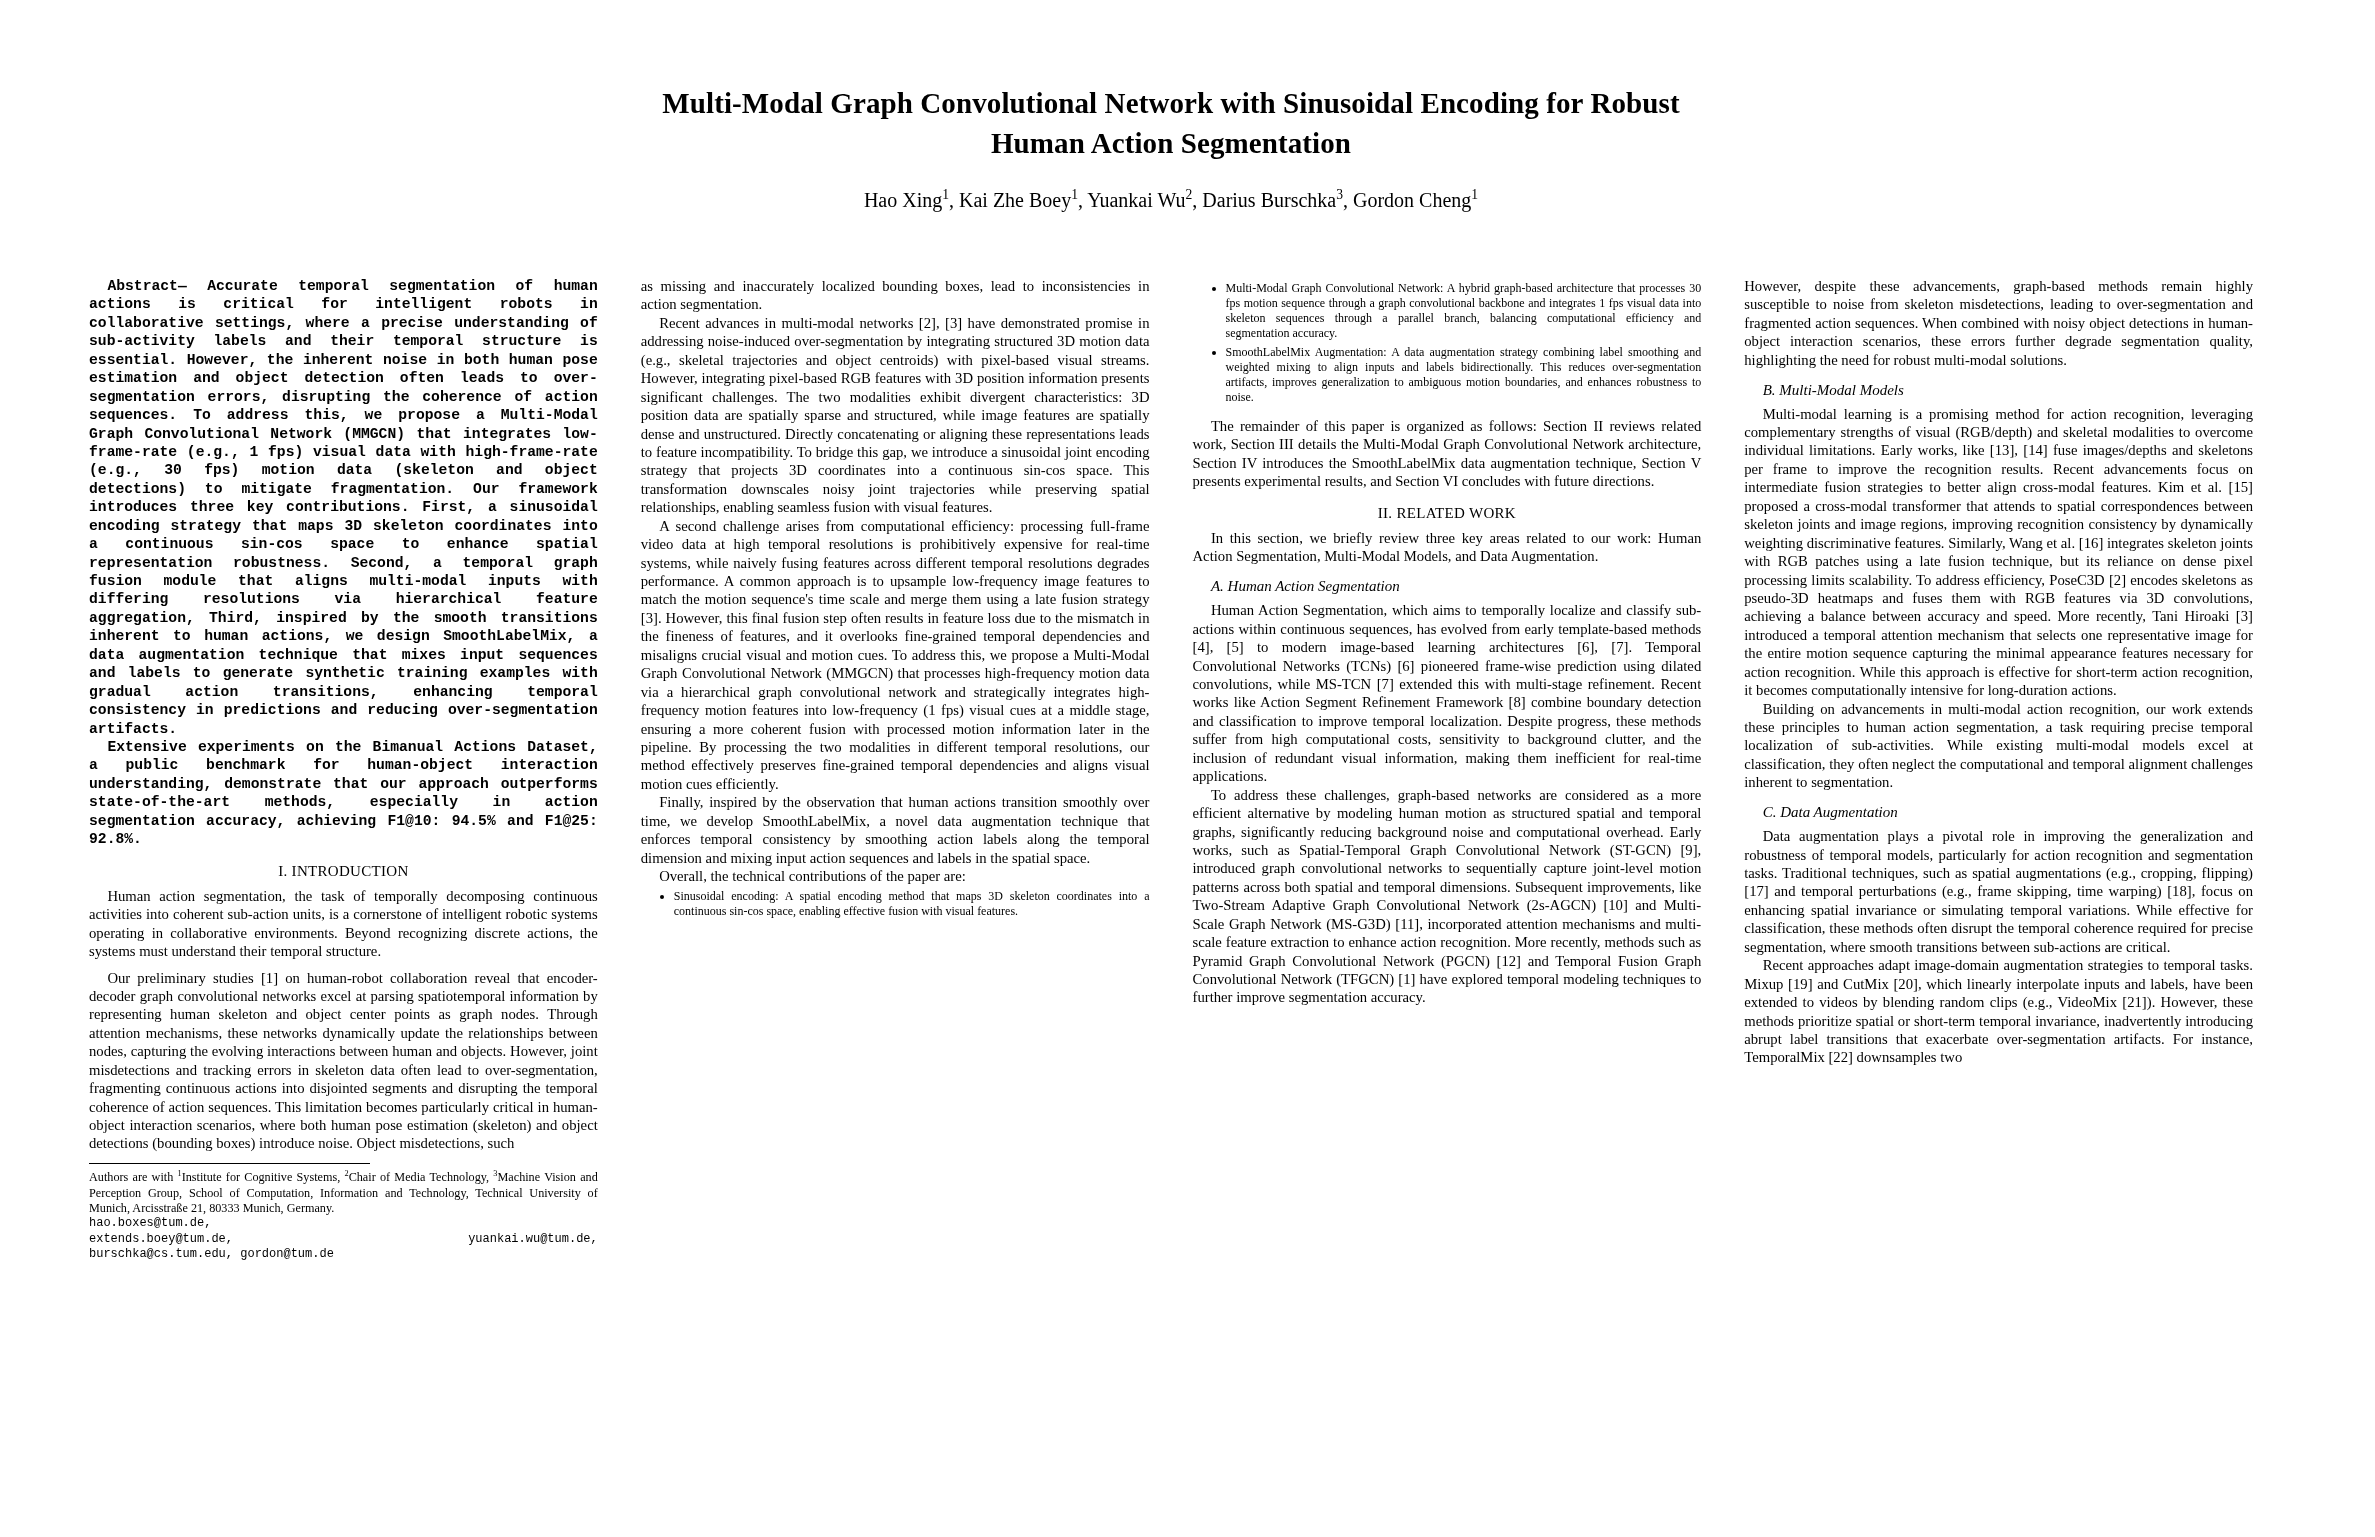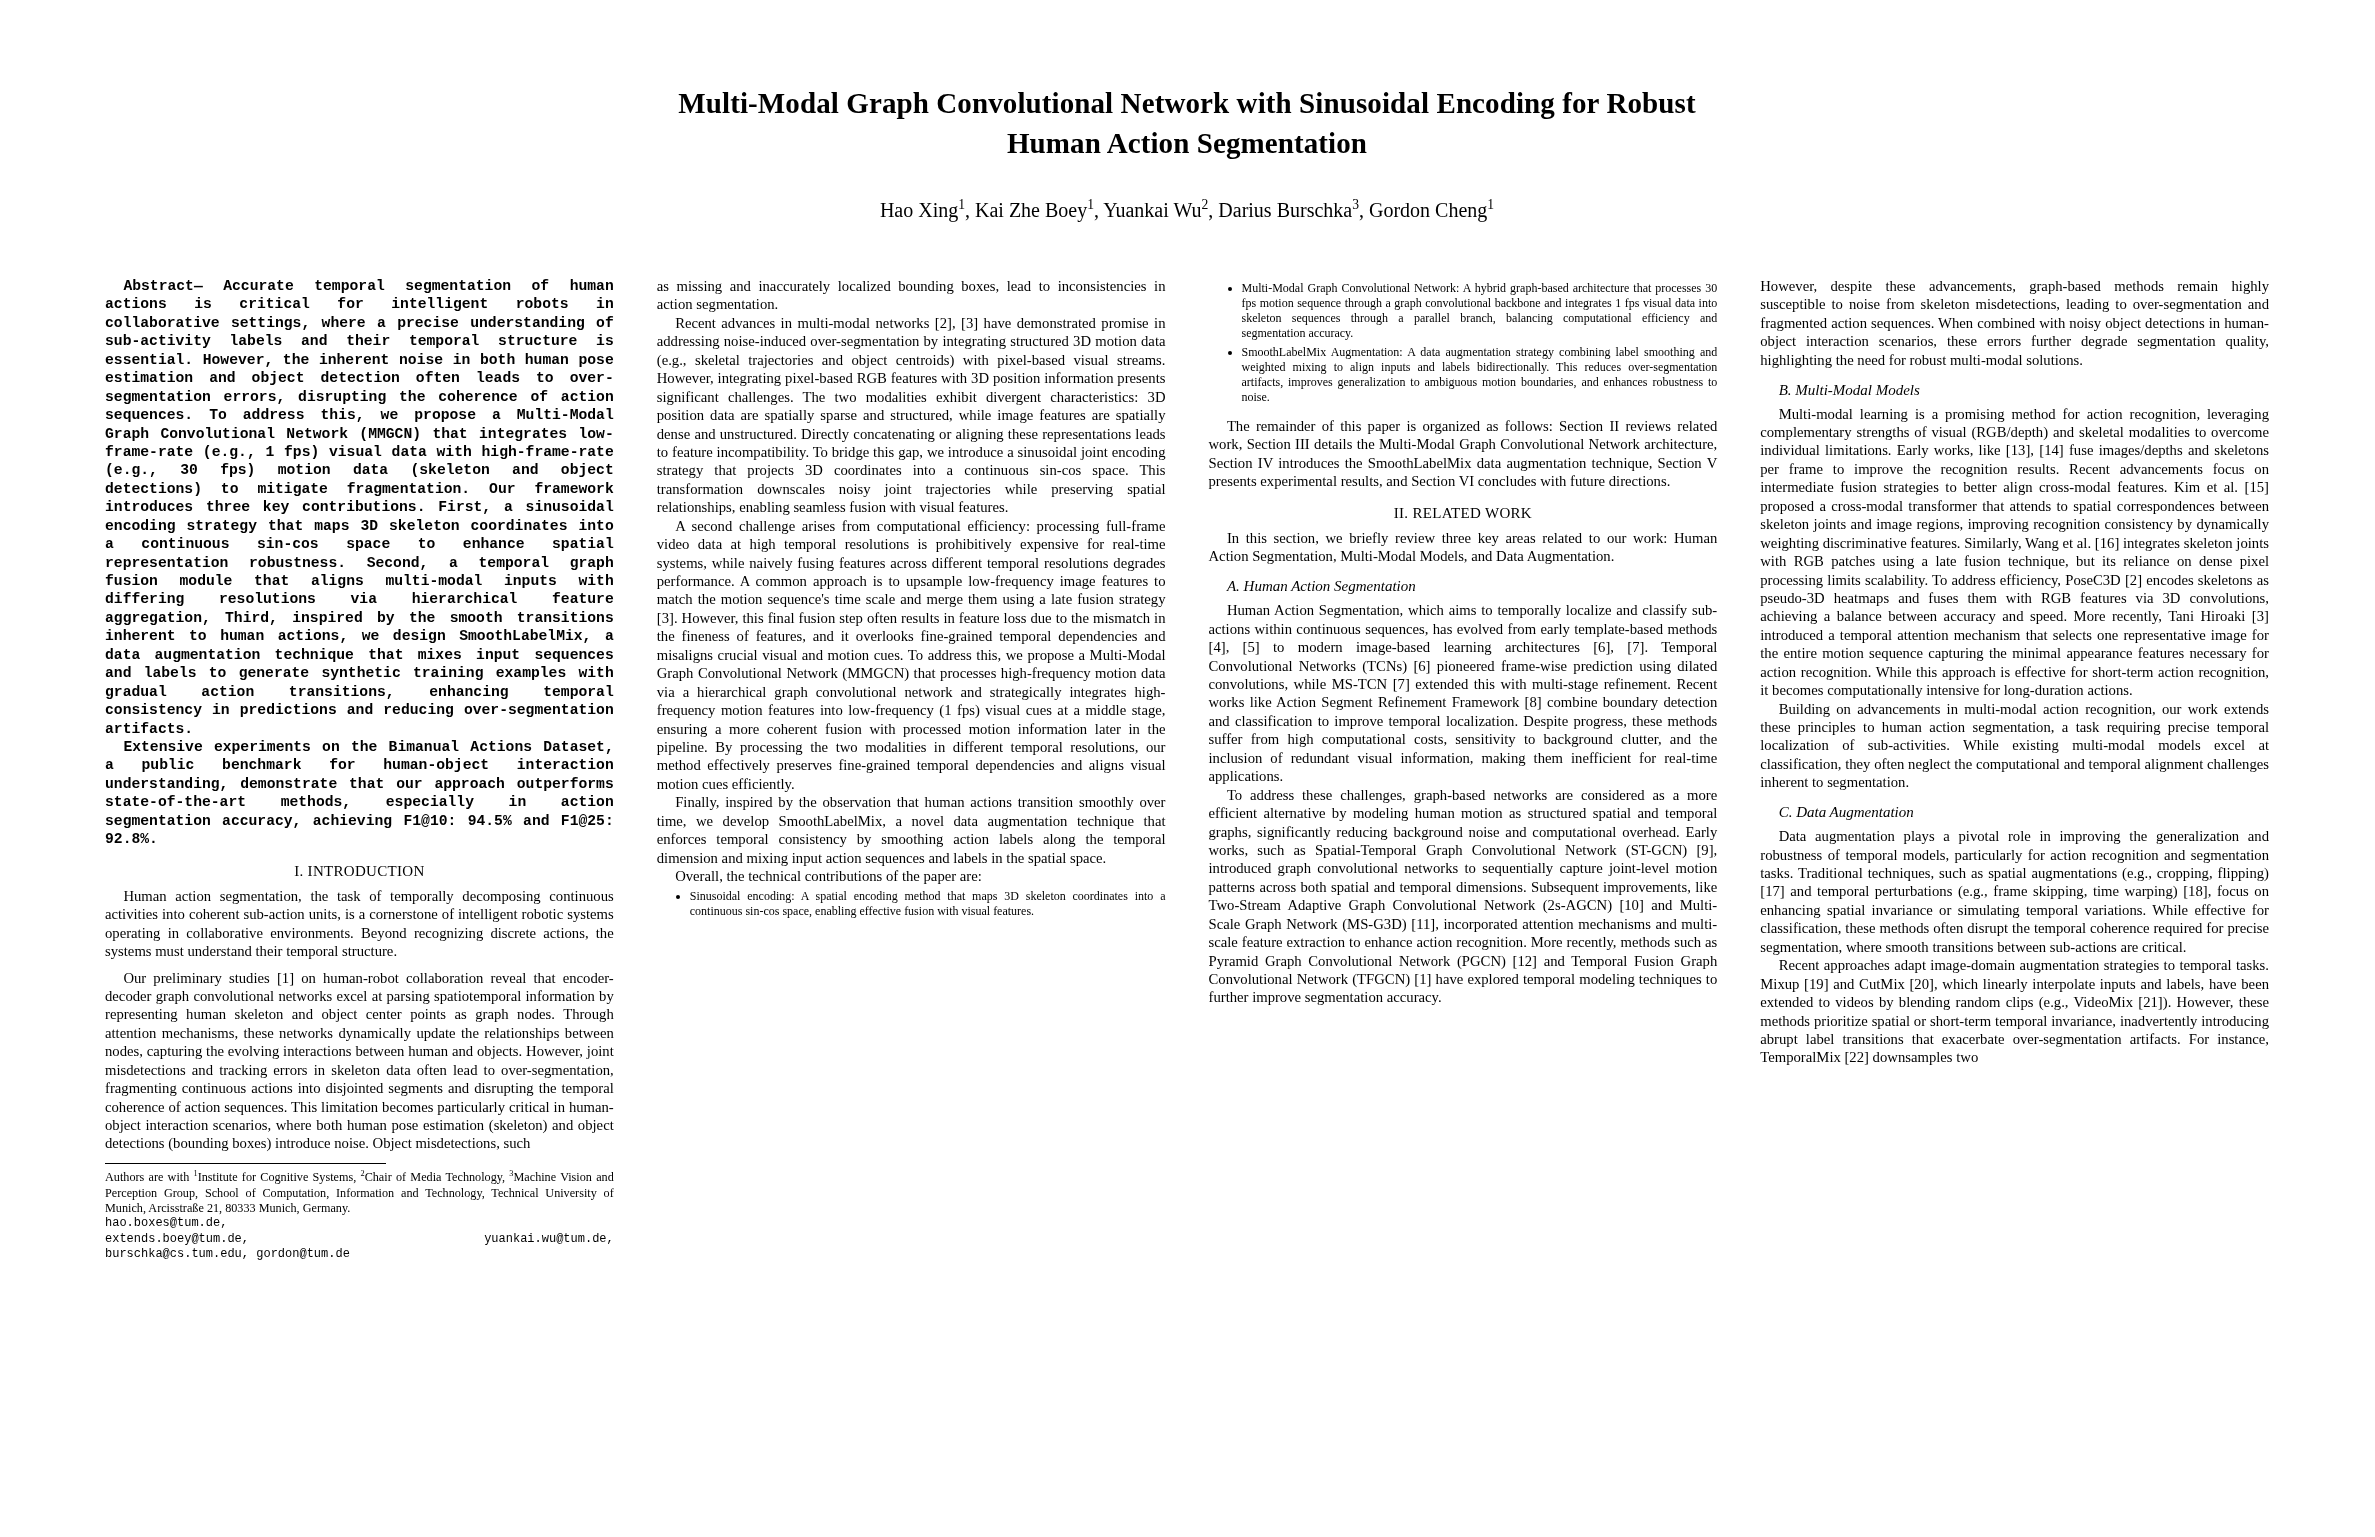--- a/index.html
+++ b/index.html
@@ -10,36 +10,36 @@
     color:#000;
     overflow:hidden;
   }
   .page {
     position:relative;
     width:2375px; height:1537px;
     background:#ffffff;
   }
   .content {
     position:absolute;
-    left:105px; top:83px;
+    left:89px; top:83px;
     width:2164px; height:1378px;
   }
   .title {
     text-align:center;
     font-size:29px;
     font-weight:bold;
     line-height:1.38;
     margin:0 auto;
     width:1067px;
     letter-spacing:0.1px;
   }
   .authors {
     text-align:center;
     font-size:20px;
-    margin-top:36px;
+    margin-top:26px;
     width:1067px;
     margin-left:auto; margin-right:auto;
   }
   sup { font-size:0.68em; vertical-align:super; line-height:0; }
   .cols {
     position:absolute;
     top:194px; left:0;
     width:2164px;
     display:flex;
     gap:43px;

